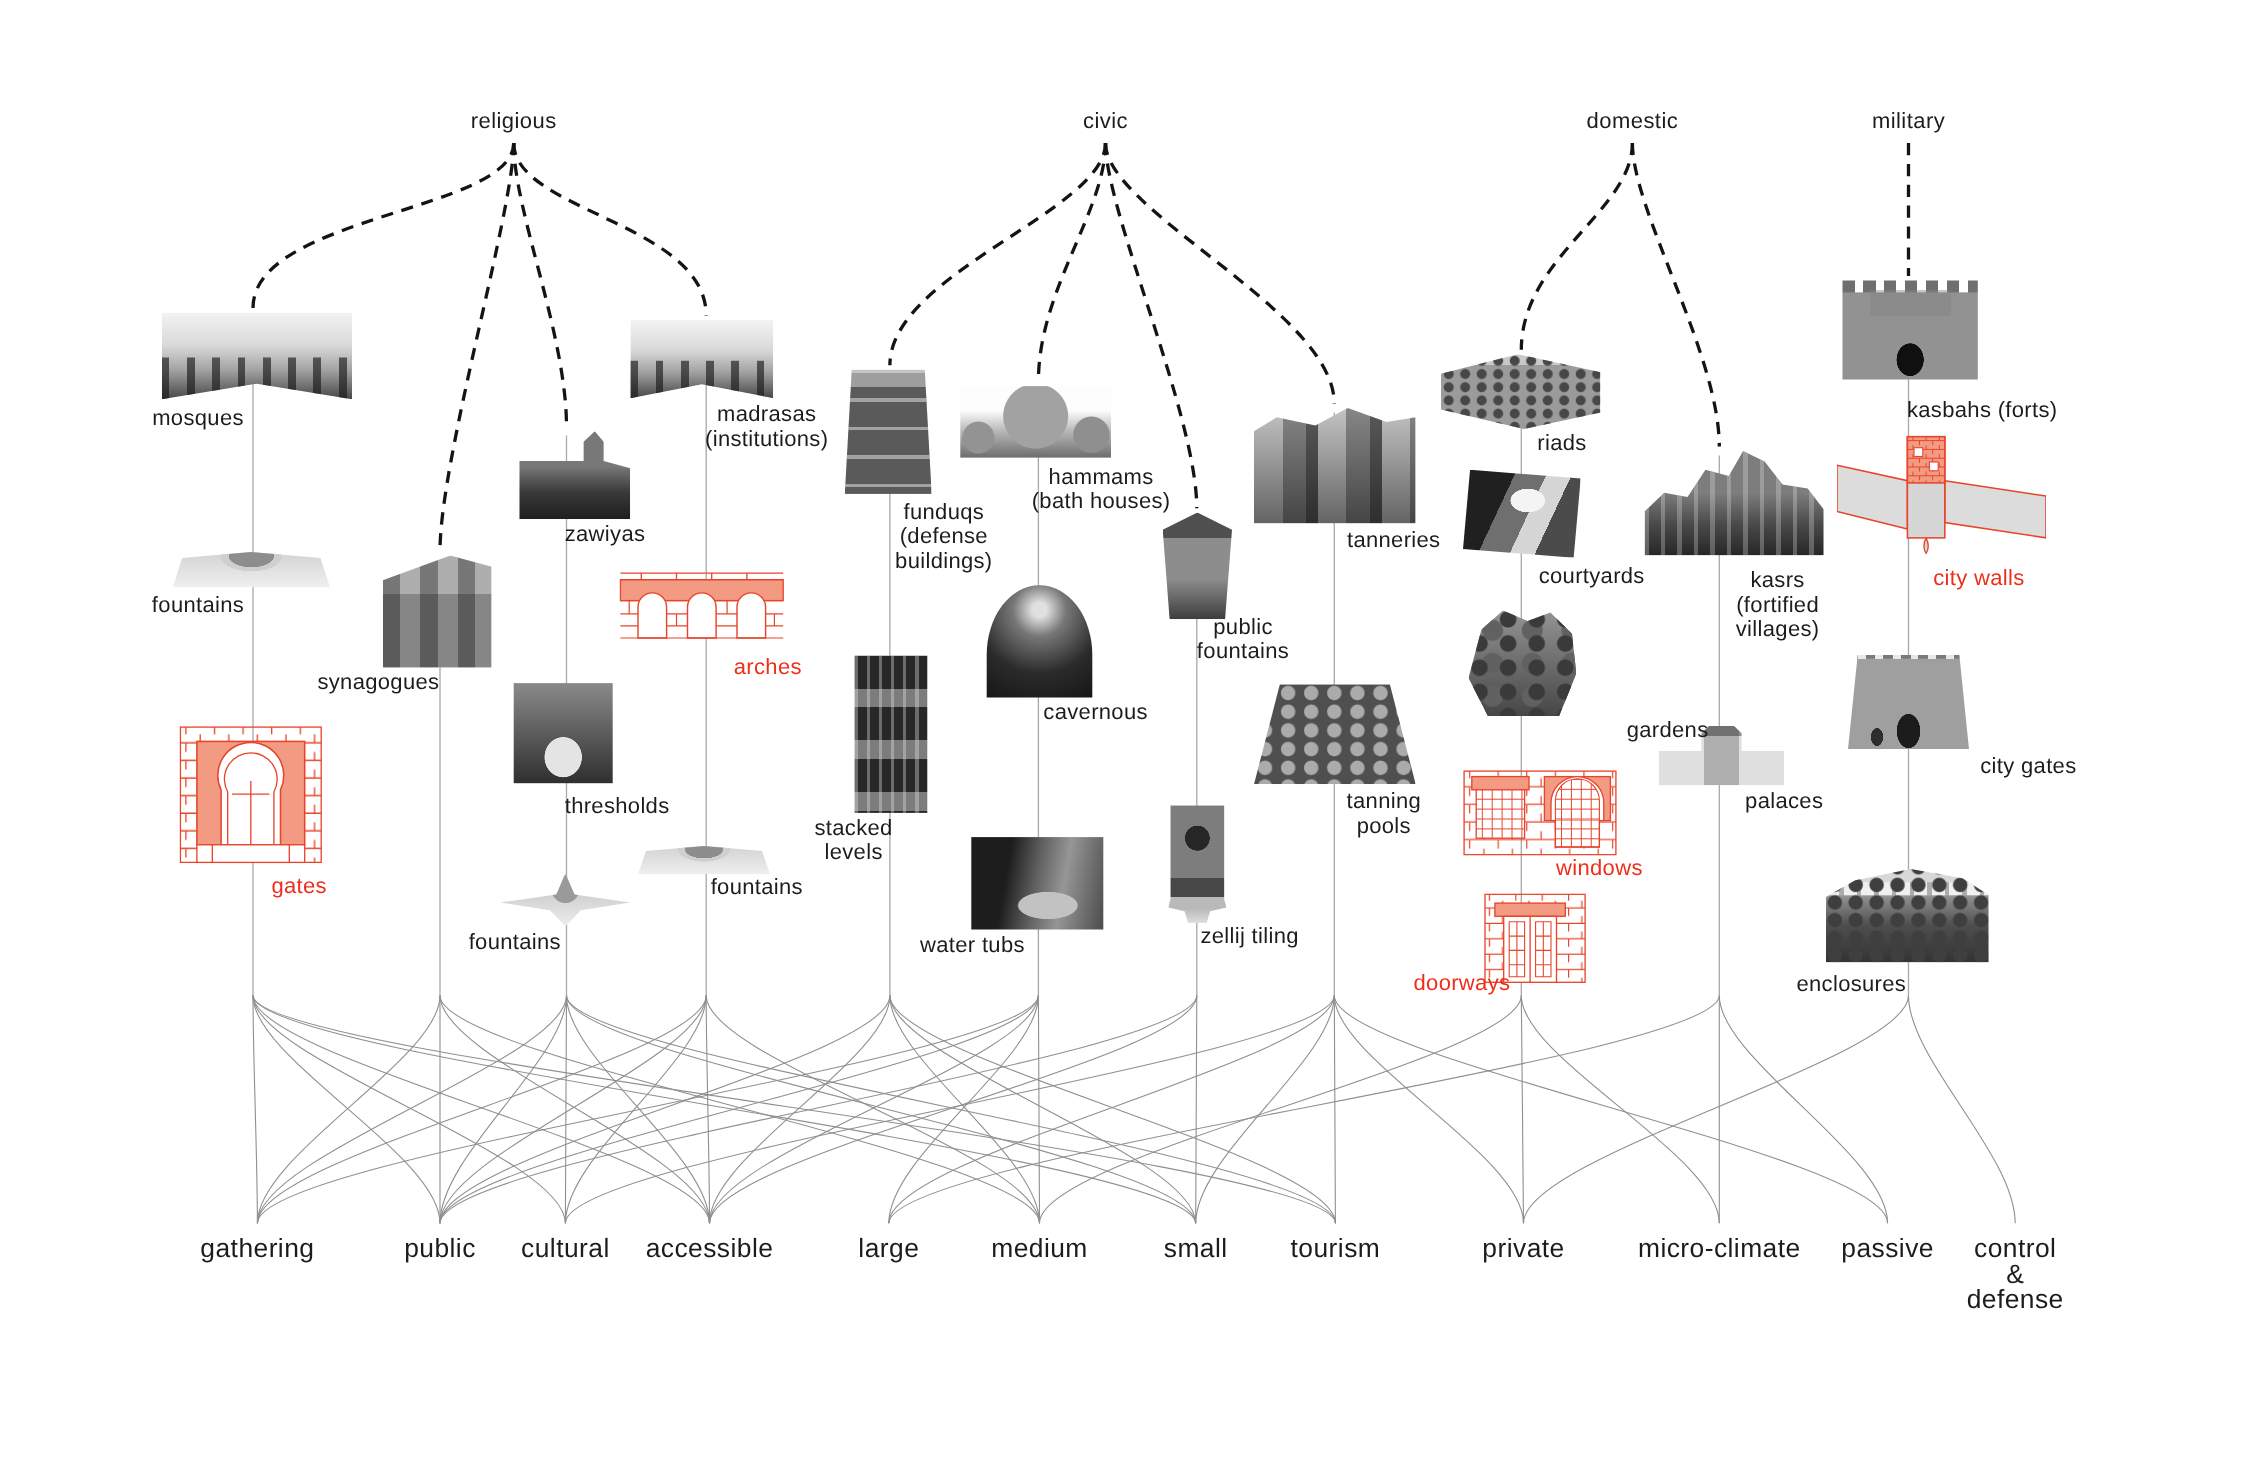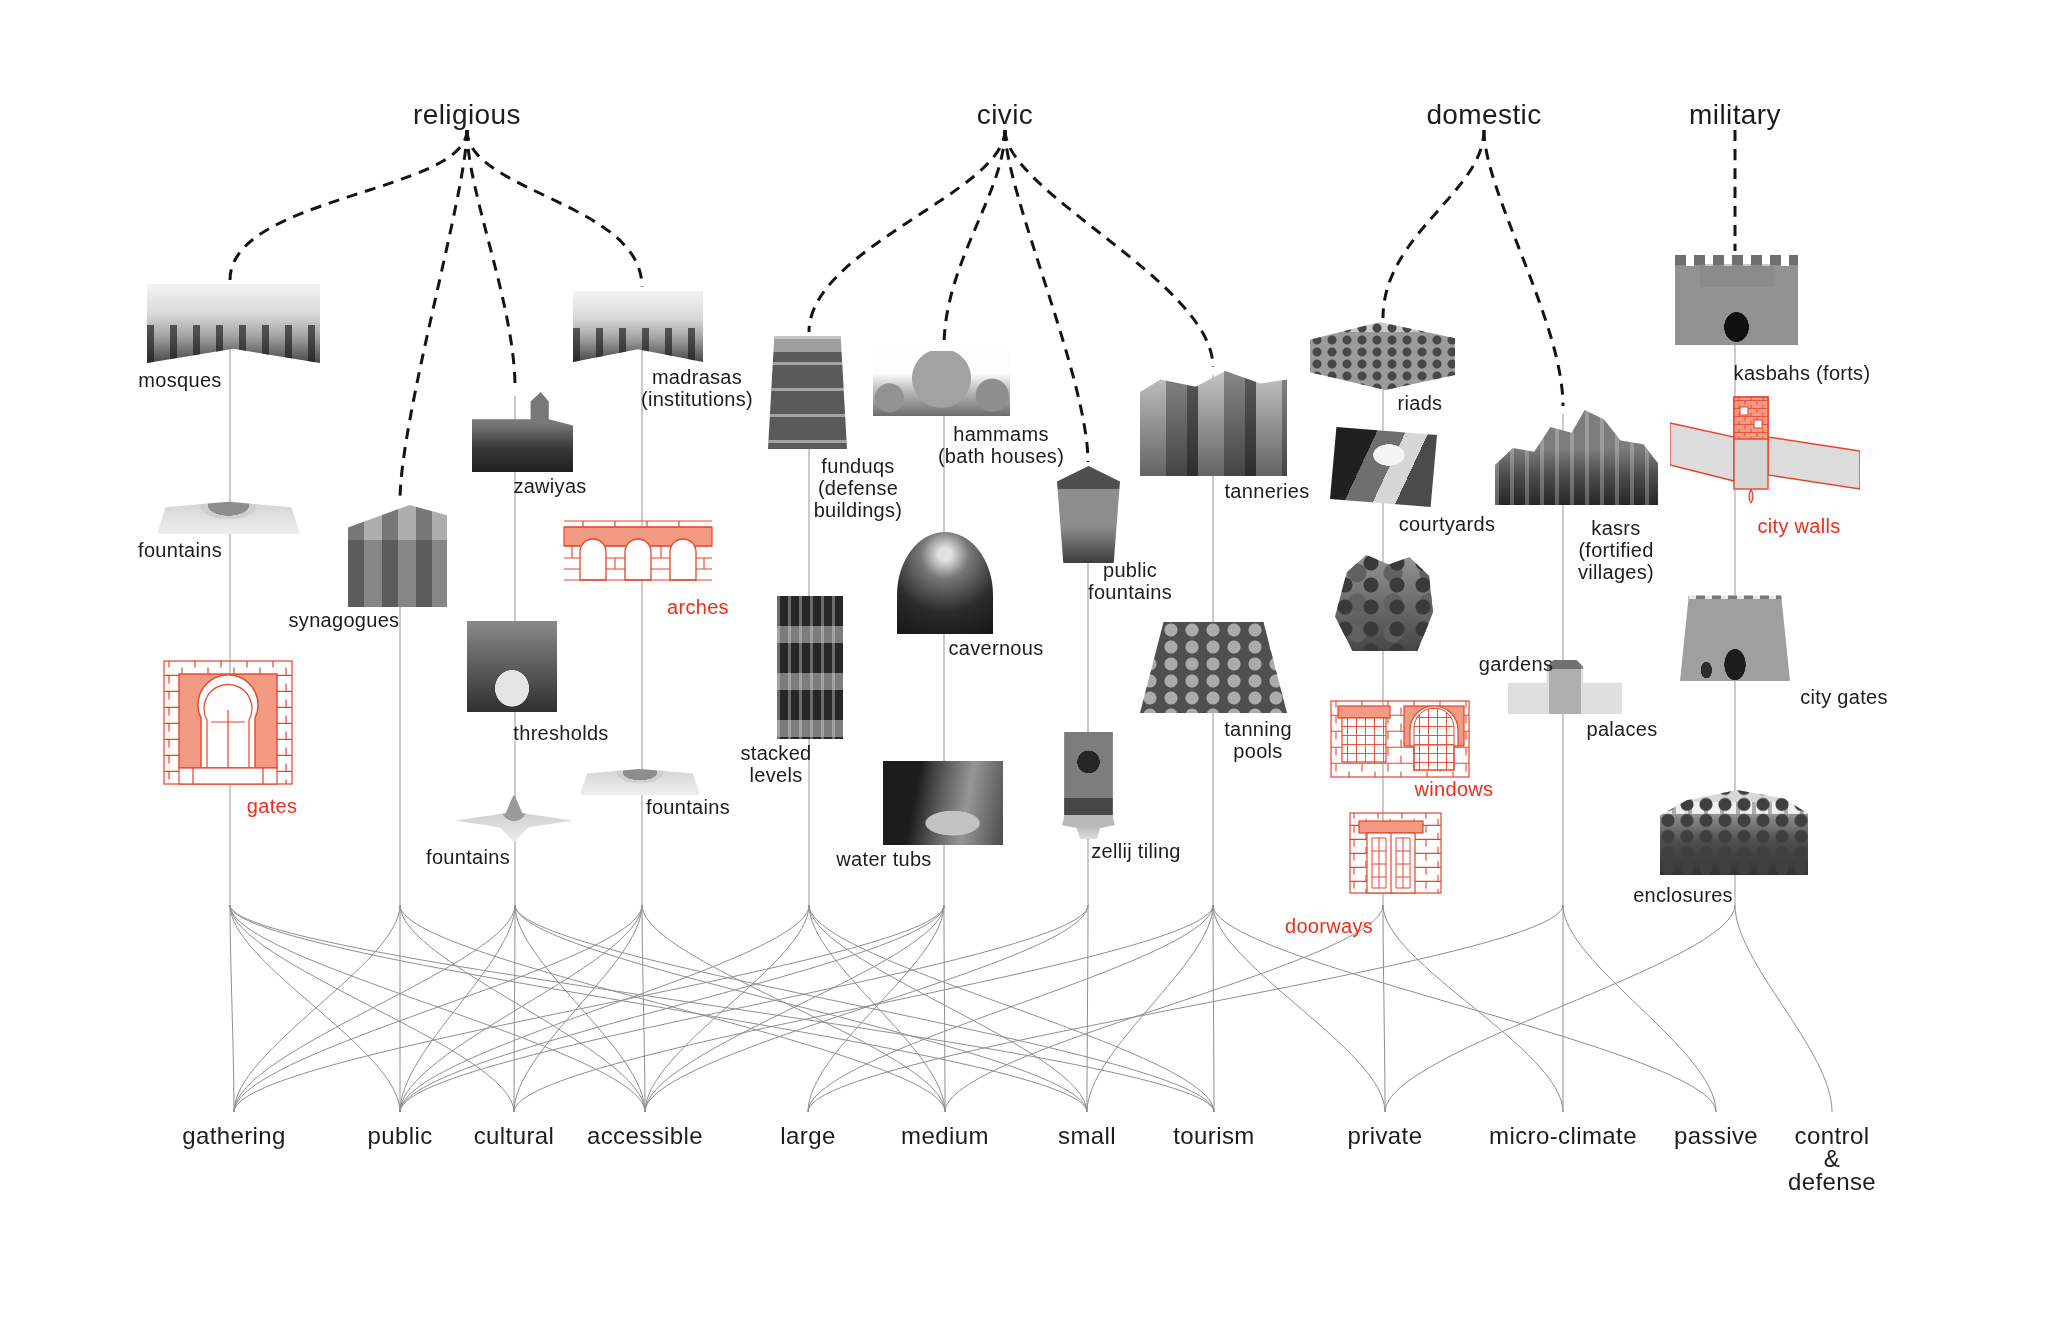--- a/index.html
+++ b/index.html
@@ -3,21 +3,21 @@
 <meta charset="utf-8">
 <style>
   html,body{margin:0;padding:0;background:#fff;}
   #stage{position:relative;width:2048px;height:1325px;background:#fff;overflow:hidden;
          font-family:"Liberation Sans",sans-serif;color:#1c1c1c;}
   #web{position:absolute;left:0;top:0;z-index:1;}
   .photo,.drawing{position:absolute;z-index:2;}
   .lbl{position:absolute;z-index:3;transform:translateX(-50%);text-align:center;
        white-space:pre-line;font-size:20px;line-height:22px;letter-spacing:.3px;color:#1c1c1c;}
   .lbl.red{color:#ee2e1b;}
-  .cat{position:absolute;z-index:3;transform:translateX(-50%);font-size:28px;letter-spacing:.4px;}
+  .cat{position:absolute;z-index:3;transform:translateX(-50%);font-size:20px;letter-spacing:.4px;}
   .attr{position:absolute;z-index:3;transform:translateX(-50%);text-align:center;
         white-space:pre-line;font-size:24px;line-height:23px;letter-spacing:.4px;}
   
   .i-courtpan{background-image:repeating-linear-gradient(90deg,rgba(25,25,25,.65) 0 7px,rgba(0,0,0,0) 7px 23px),
       linear-gradient(180deg,#f3f3f3 0,#d9d9d9 38%,#a3a3a3 66%,#474747 100%);
       background-size:100% 48%,100% 100%;background-position:bottom,top;background-repeat:no-repeat;
       clip-path:polygon(0 0,100% 0,100% 100%,50% 82%,0 100%);}
   .i-ftop{background:radial-gradient(ellipse 26% 40% at 50% 38%,#8d8d8d 0 55%,#cfcfcf 56% 75%,rgba(0,0,0,0) 76%),
       linear-gradient(180deg,#c7c7c7,#efefef);clip-path:polygon(6% 42%,50% 30%,94% 42%,100% 100%,0 100%);}
   .i-fstar{background:radial-gradient(circle at 50% 30%,#9a9a9a 0 18%,rgba(0,0,0,0) 19%),
@@ -273,21 +273,21 @@
       <pattern id="bk3" width="24" height="14" patternUnits="userSpaceOnUse">
         <path d="M0 13.4 H24 M5 0 V6.7 M17 6.7 V13.4" stroke="#e8442c" stroke-width="1.1" fill="none"></path>
       </pattern>
     </defs>
     <rect x="1" y="1" width="91" height="80" fill="url(#bk3)" stroke="#e8442c" stroke-width="1.2"></rect>
     <rect x="10" y="9" width="64" height="12" fill="#f29a82" stroke="#e8442c" stroke-width="1.2"></rect>
     <rect x="18" y="21" width="48" height="60" fill="#fff" stroke="#e8442c" stroke-width="1.2"></rect>
     <path d="M42 21 V81" stroke="#e8442c" stroke-width="1.2"></path>
     <path d="M23 26 H37 V76 H23 Z M47 26 H61 V76 H47 Z M30 26 V76 M54 26 V76 M23 39 H37 M23 52 H37 M23 65 H37 M47 39 H61 M47 52 H61 M47 65 H61" stroke="#e8442c" stroke-width="1" fill="none"></path>
   </svg>
-  <div class="lbl red" style="left:1329px;top:915px">doorways</div>
+  <div class="lbl red" style="left:1329px;top:883px">doorways</div>
 
   <div class="photo i-kasr" style="left:1495px;top:410px;width:163px;height:95px"></div>
   <div class="lbl" style="left:1616px;top:517px">kasrs
 (fortified
 villages)</div>
   <div class="photo i-palace" style="left:1508px;top:660px;width:114px;height:54px"></div>
   <div class="lbl" style="left:1622px;top:718px">palaces</div>
 
   <div class="photo i-kasbah" style="left:1675px;top:255px;width:123px;height:90px"></div>
   <div class="lbl" style="left:1802px;top:362px">kasbahs (forts)</div>

